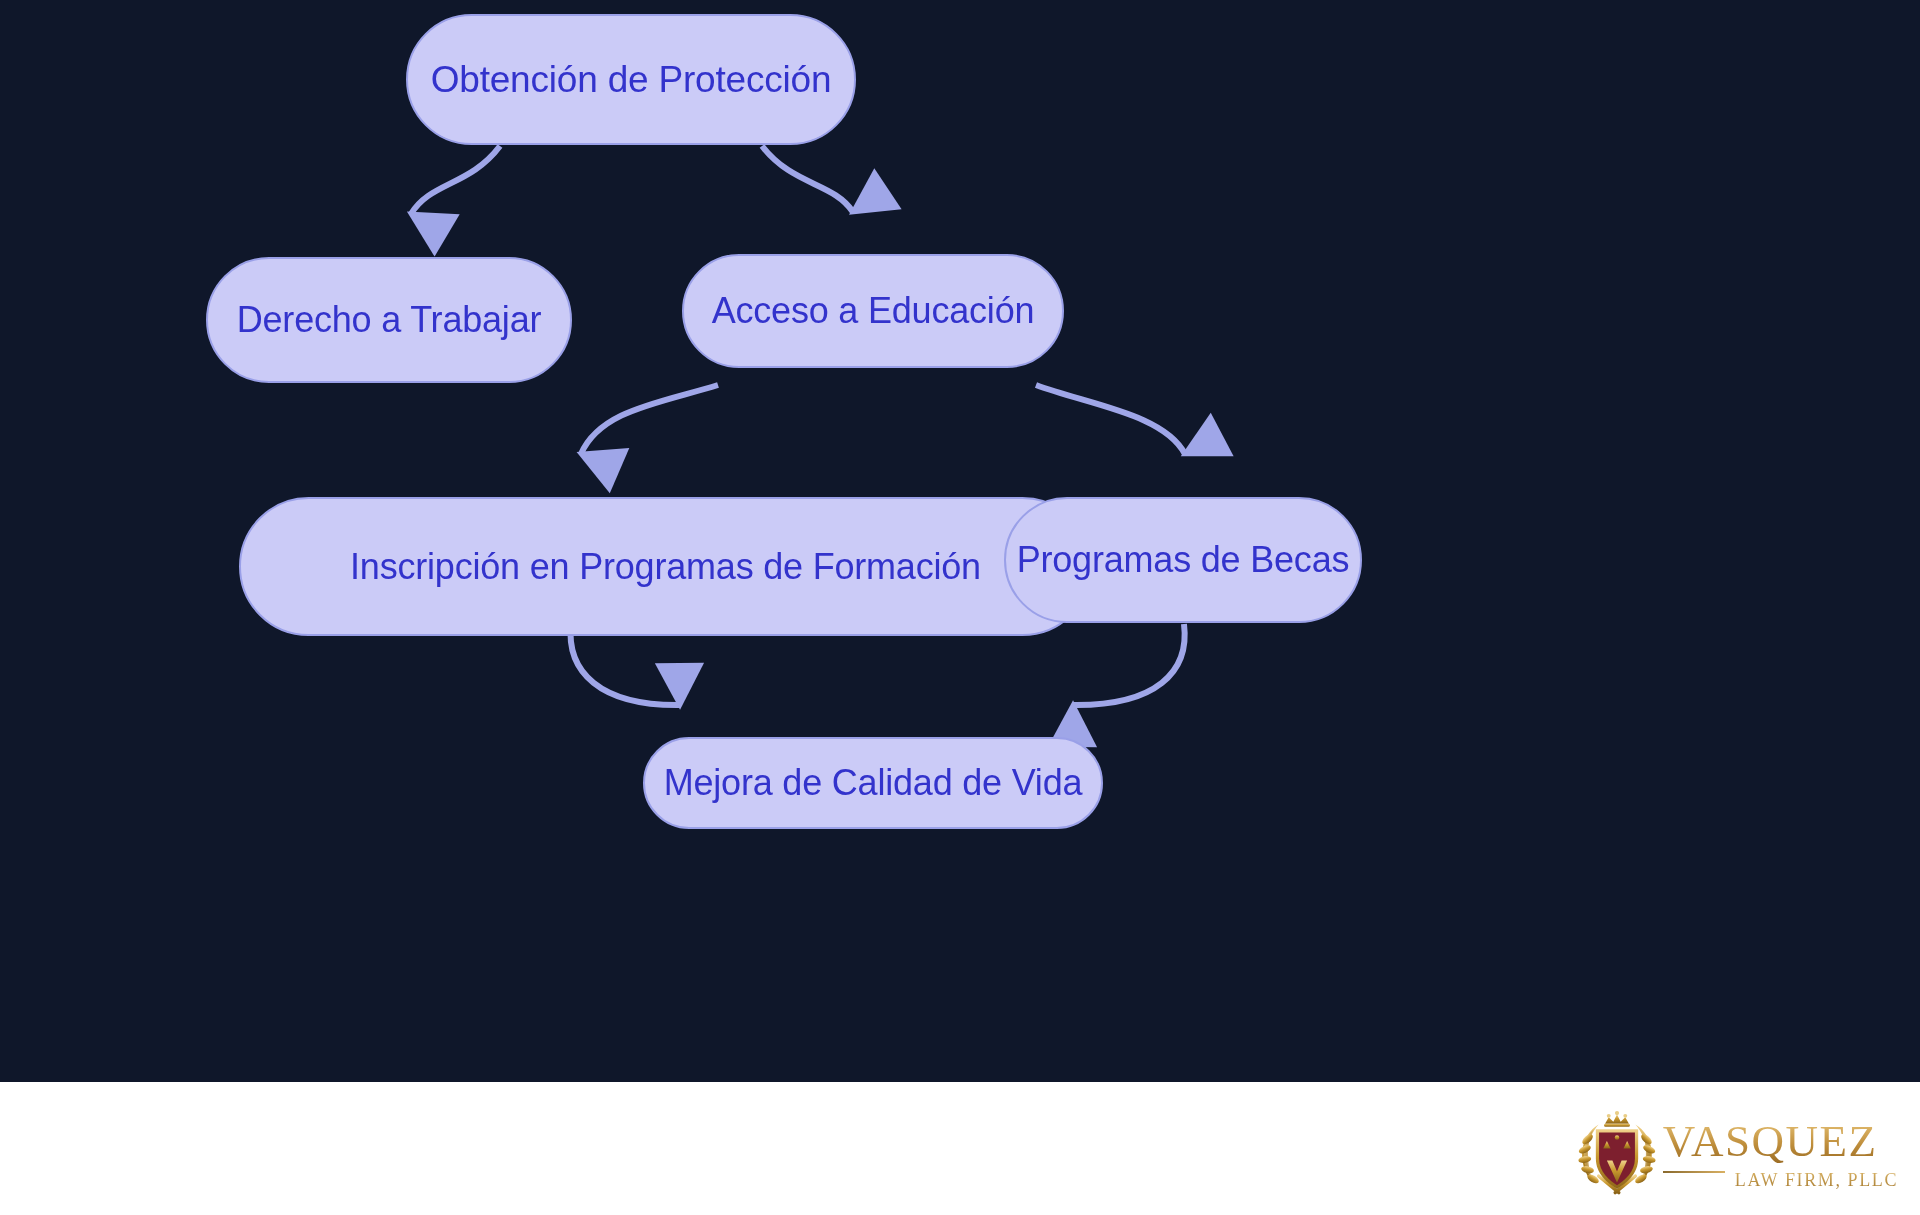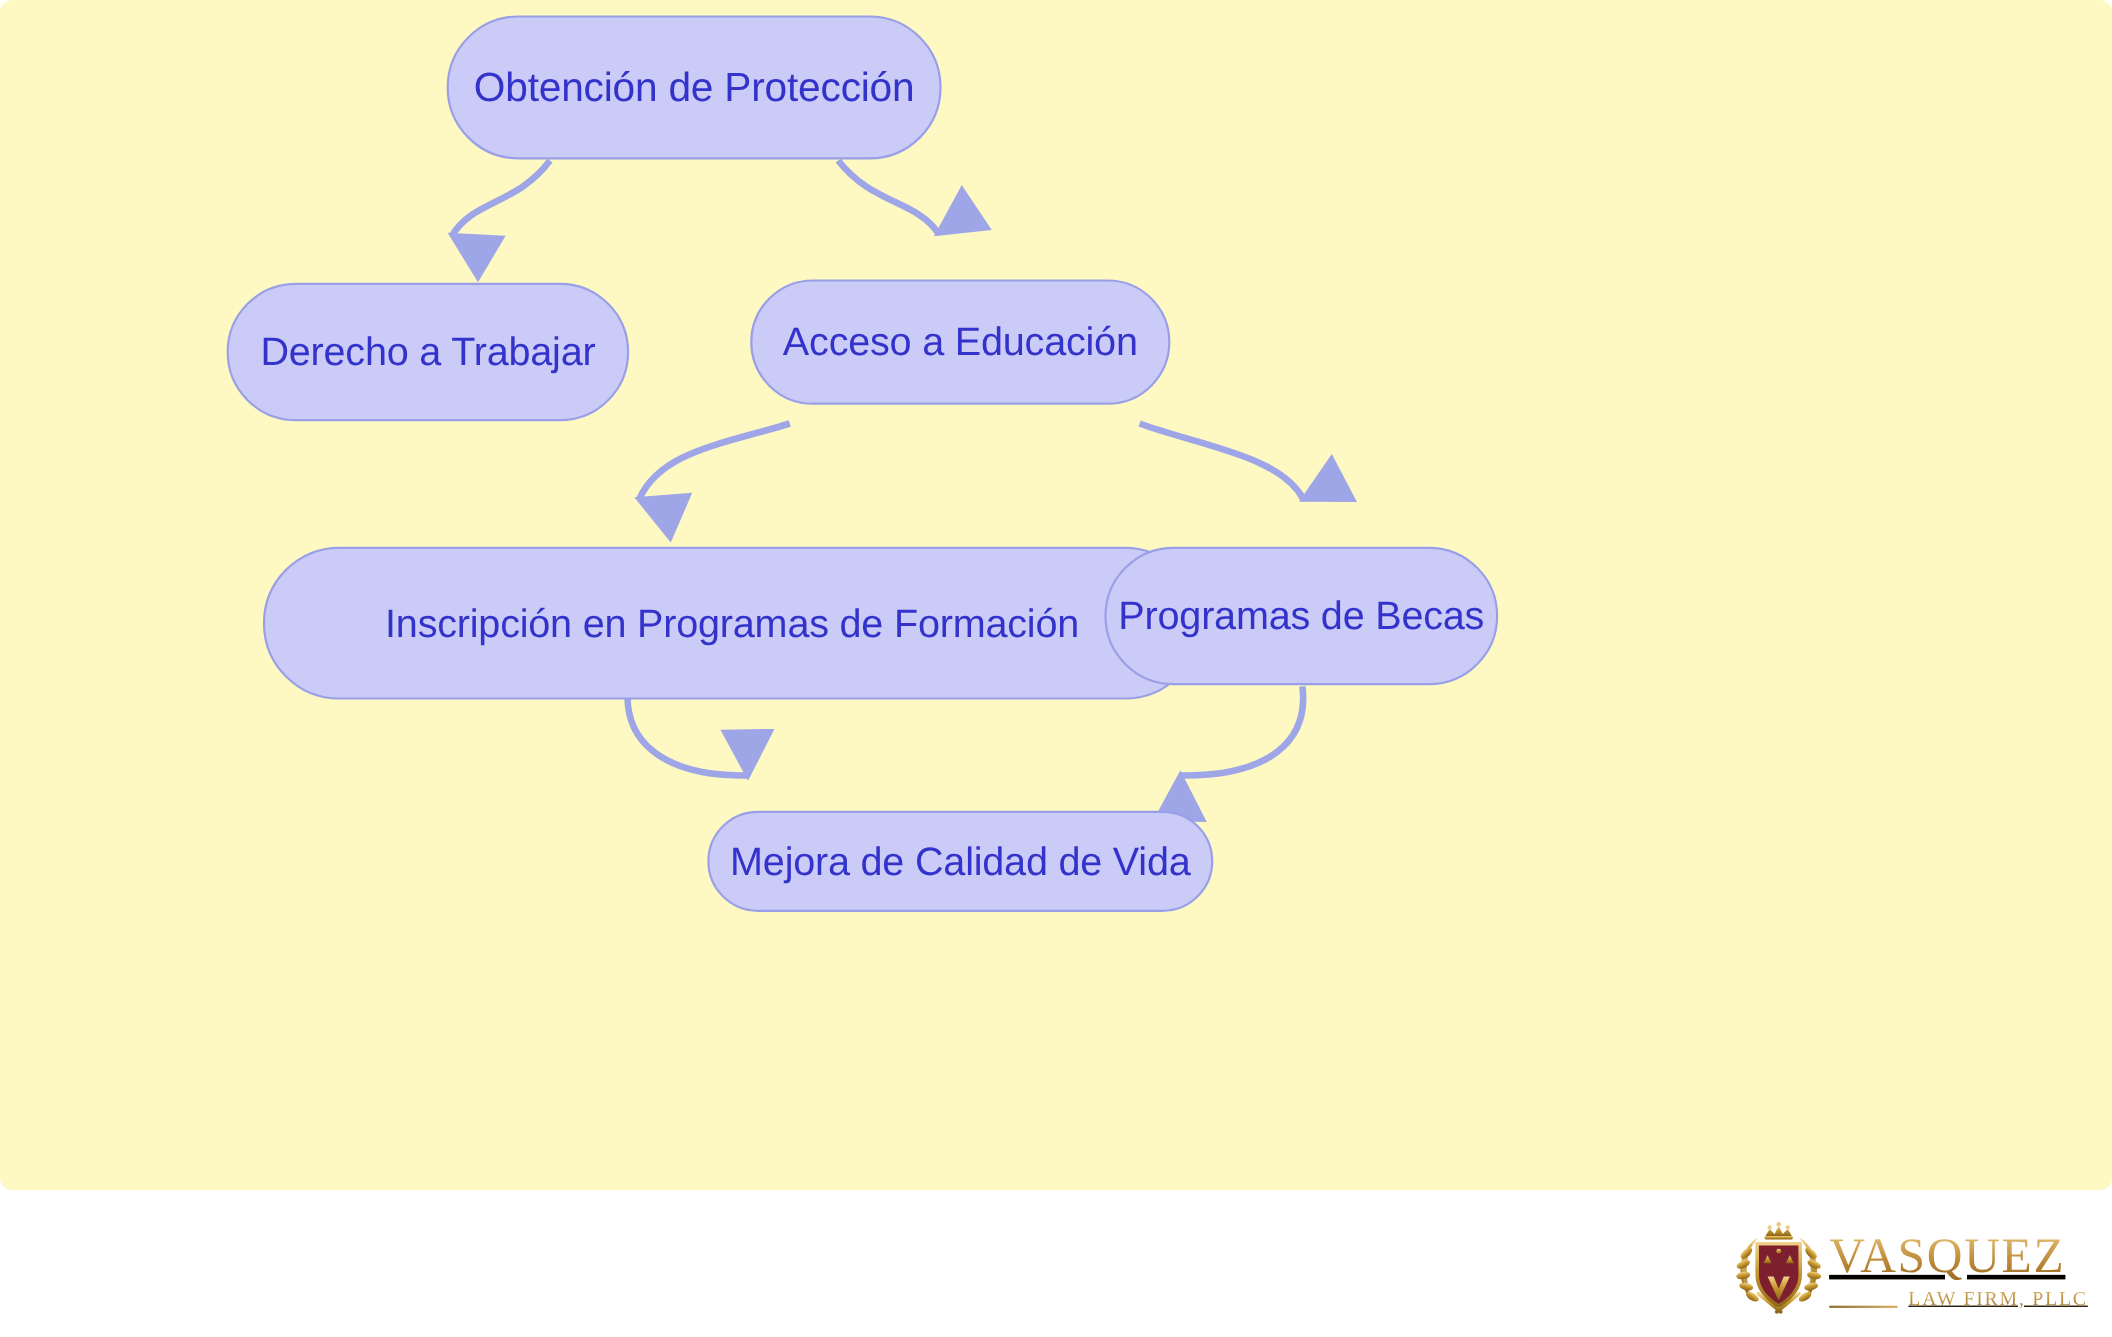--- a/index.html
+++ b/index.html
@@ -20,22 +20,21 @@
     height: 1215px;
     background: #ffffff;
   }
 
   #canvas {
     position: absolute;
     left: 0;
     top: 0;
     width: 1920px;
     height: 1082px;
-    background: #fef9c3;
-    border-radius: 11px;
+    background: #0f172a;
   }
 
   #flow-svg {
     position: absolute;
     left: 0;
     top: 0;
     width: 1920px;
     height: 1082px;
   }
 
@@ -78,21 +77,20 @@
     background: #ffffff;
   }
 
   #logo {
     position: absolute;
     right: 22px;
     top: 1108px;
     height: 92px;
     display: flex;
     align-items: center;
-    text-decoration: underline;
   }
 
   #logo-crest {
     width: 92px;
     height: 92px;
     flex: 0 0 auto;
   }
 
   #logo-wordmark {
     display: flex;
@@ -109,21 +107,21 @@
     color: #c99a46;
     background: linear-gradient(180deg, #e8c478 0%, #c08f3c 55%, #9b6c24 100%);
     -webkit-background-clip: text;
     background-clip: text;
     -webkit-text-fill-color: transparent;
     white-space: nowrap;
   }
 
   #logo-sub-row {
     display: flex;
-    align-items: flex-end;
+    align-items: flex-start;
     gap: 10px;
     margin-top: 7px;
   }
 
   #logo-rule {
     width: 62px;
     height: 2px;
     background: linear-gradient(90deg, #8a6a2e 0%, #d8b063 100%);
     flex: 0 0 auto;
   }

